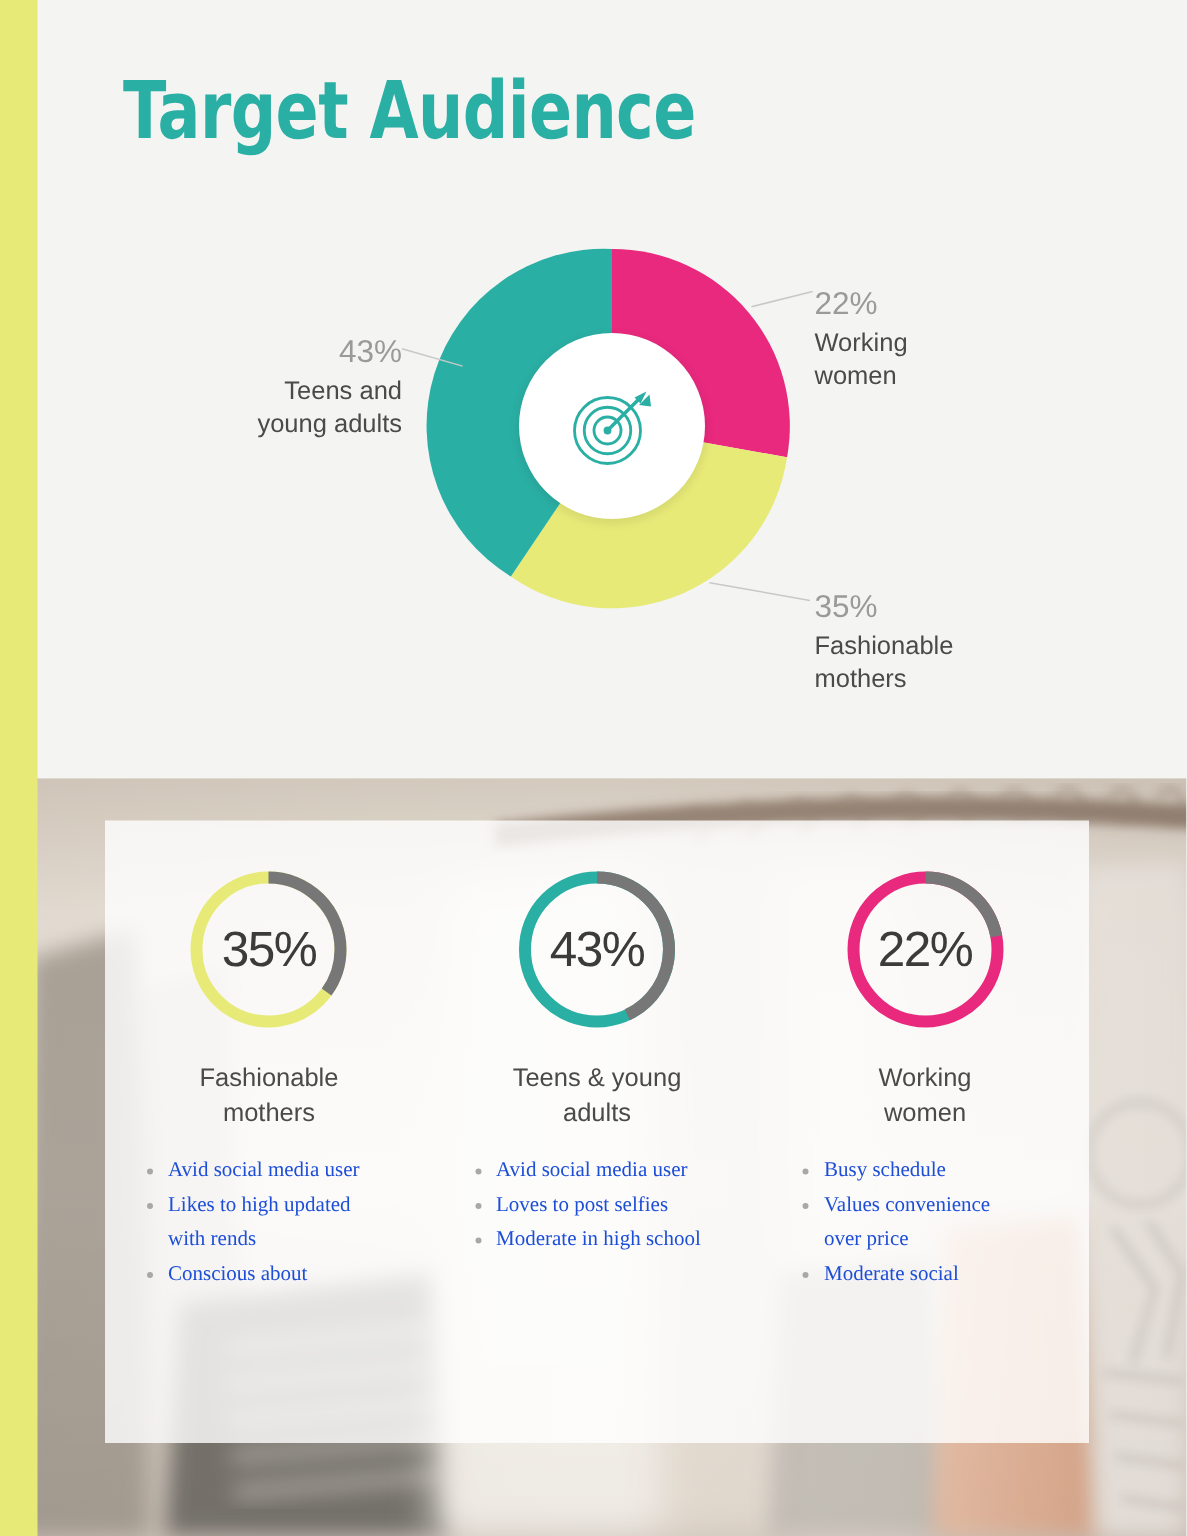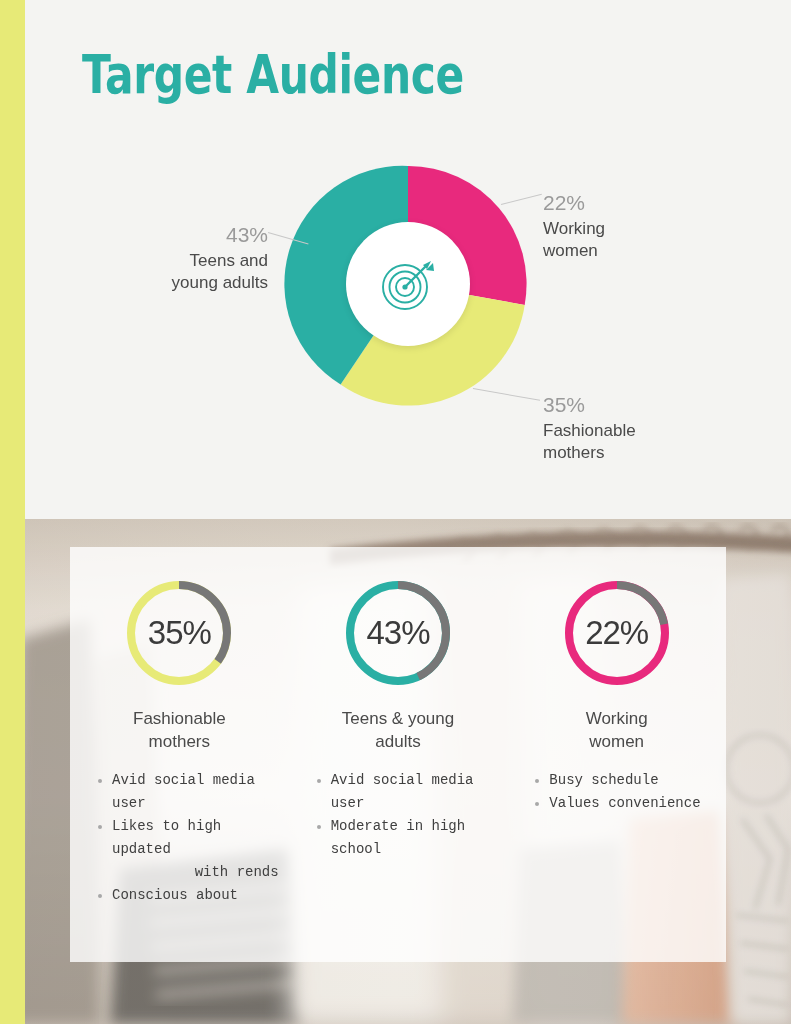--- a/index.html
+++ b/index.html
@@ -96,29 +96,29 @@
     margin-top:18px;
     font-size:17px;line-height:23px;color:#4a4a4a;text-align:center;
     font-family:"Liberation Sans", sans-serif;
   }
   .bullets{
     margin:16px 0 0 0;padding:0;list-style:none;
     width:100%;box-sizing:border-box;padding-left:16px;
   }
   .bullets li{
     position:relative;
-    font-size:14px;line-height:23px;color:#404040;
+    font-size:14px;line-height:23px;color:#1d4ed8;
     padding-left:16px;
-    font-family:Liberation Mono, monospace;
+    font-family:Liberation Serif, serif;
   }
   .bullets li::before{
     content:"";position:absolute;left:2px;top:10px;
     width:4px;height:4px;border-radius:50%;background:#a8a8a8;
   }
-  .bullets li.cont{padding-left:16px;text-align:right;}
+  .bullets li.cont{padding-left:16px;}
   .bullets li.cont::before{display:none;}
 </style>
 </head>
 <body>
 
 <div id="page">
 
   <div class="top">
     <div class="top-inner"></div>
 
@@ -305,39 +305,42 @@
               <circle cx="56" cy="56" r="48" fill="none" stroke="#777777" stroke-width="8" stroke-dasharray="129.7 171.8" transform="rotate(-90 56 56)"></circle>
             </svg>
             <div class="ring-val">43%</div>
           </div>
           <div class="card-title">
             <span>Teens &amp; young</span><br>
             <span>adults</span>
           </div>
           <ul class="bullets">
             <li>Avid social media user</li>
+            <li>Loves to post selfies</li>
             <li>Moderate in high school</li>
           </ul>
         </div>
 
         <div class="card">
           <div class="ring-wrap">
             <svg width="112" height="112" viewBox="0 0 112 112">
               <circle cx="56" cy="56" r="48" fill="none" stroke="#e8297d" stroke-width="8"></circle>
               <circle cx="56" cy="56" r="48" fill="none" stroke="#777777" stroke-width="8" stroke-dasharray="66.4 235.1" transform="rotate(-90 56 56)"></circle>
             </svg>
             <div class="ring-val">22%</div>
           </div>
           <div class="card-title">
             <span>Working</span><br>
             <span>women</span>
           </div>
           <ul class="bullets">
             <li>Busy schedule</li>
             <li>Values convenience</li>
+            <li class="cont">over price</li>
+            <li>Moderate social</li>
           </ul>
         </div>
 
       </div>
     </div>
   </div>
 
   <div class="stripe"></div>
 
 </div>

